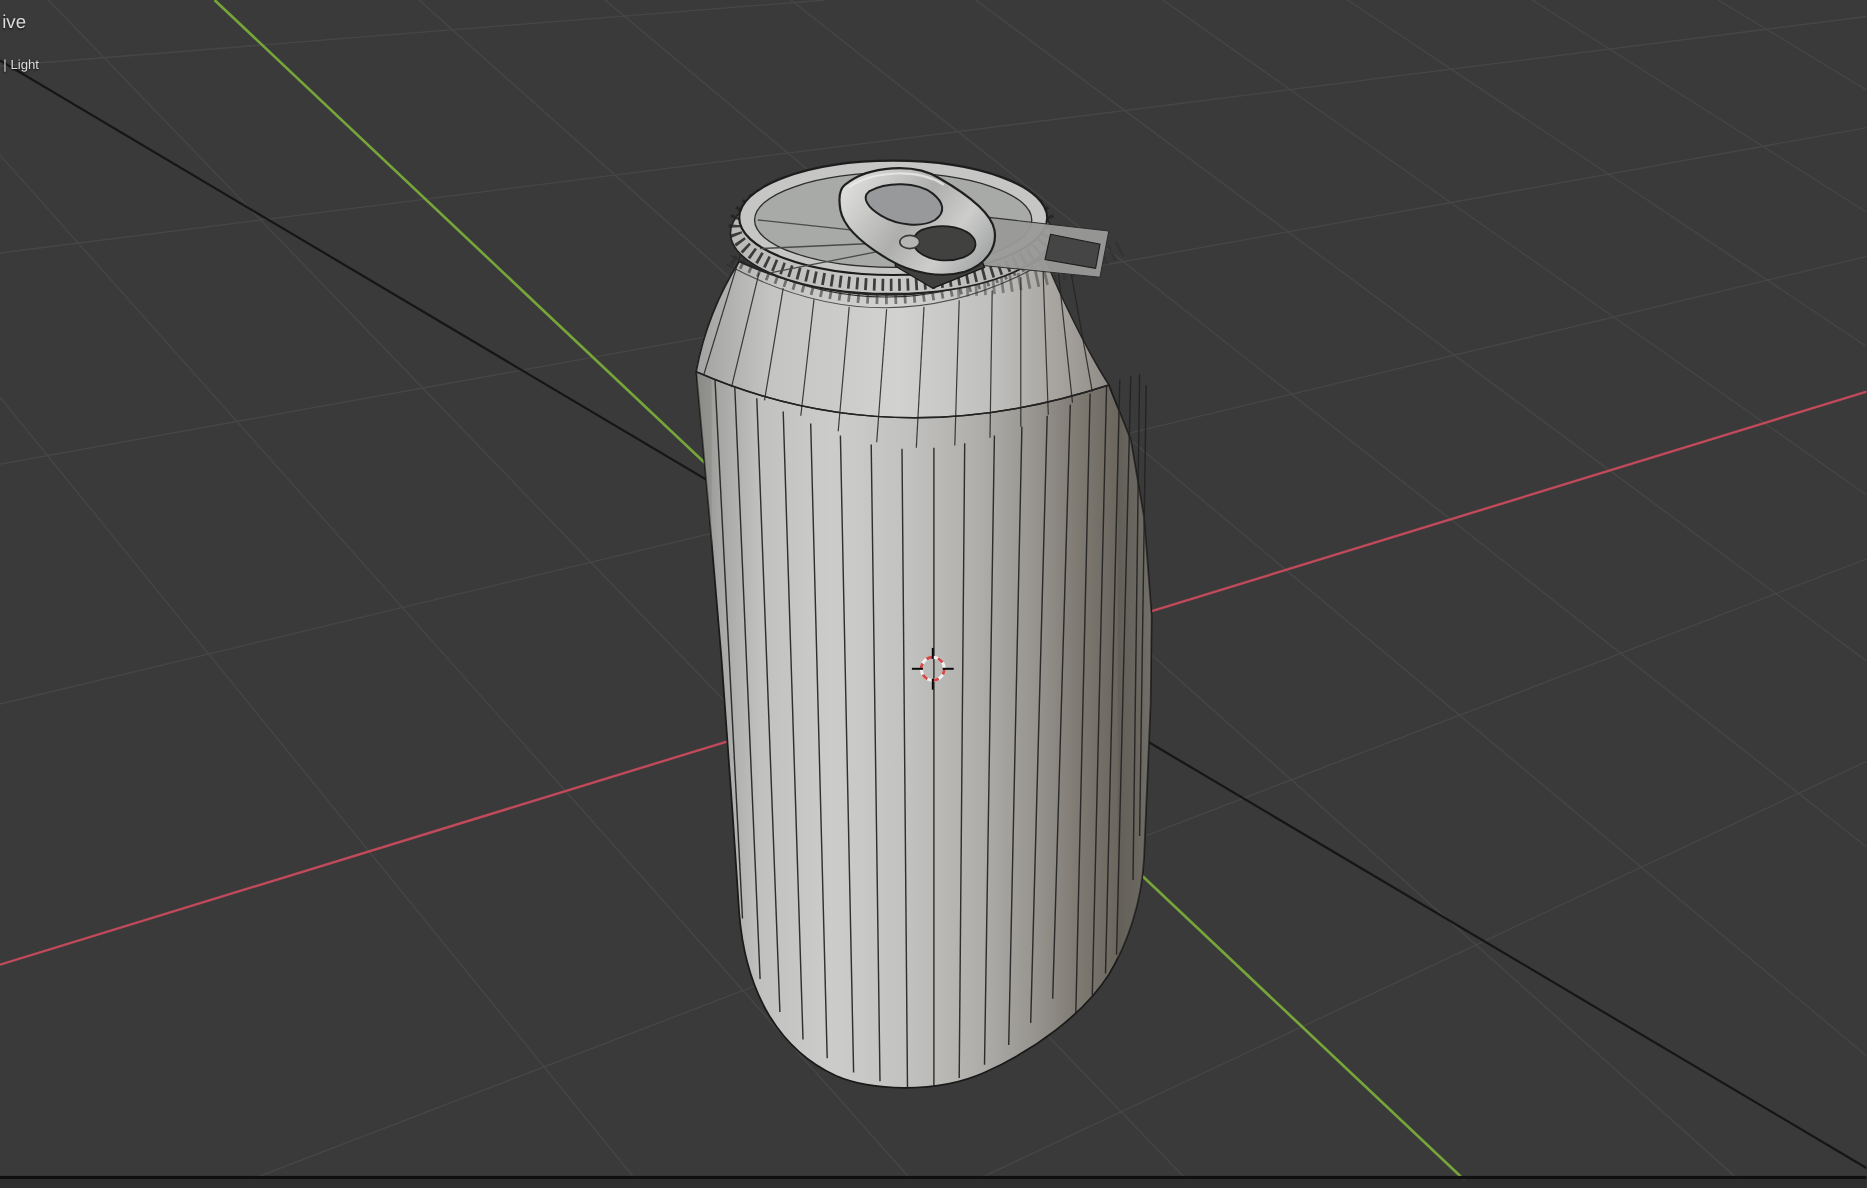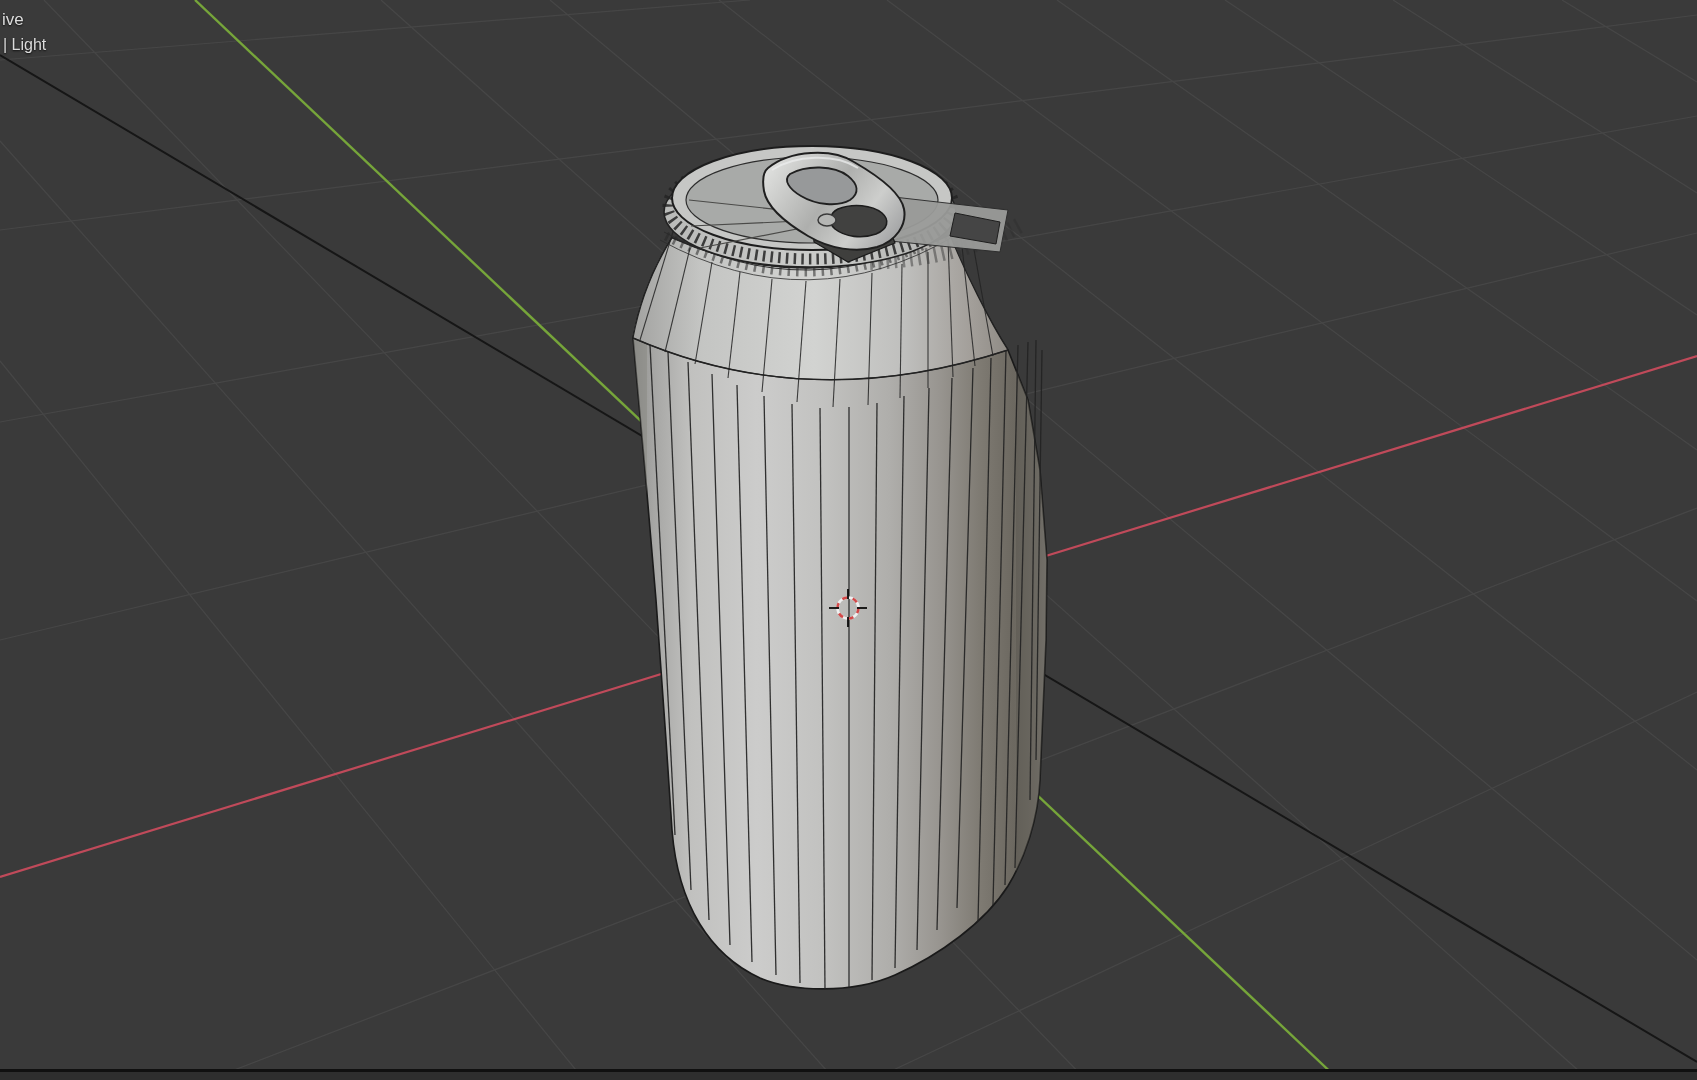--- a/index.html
+++ b/index.html
@@ -23,21 +23,21 @@
     display: block;
   }
   .overlay-text {
     position: absolute;
     color: #dcdcdc;
     text-shadow: 0 1px 2px rgba(0,0,0,0.8);
     pointer-events: none;
     white-space: pre;
   }
   #overlay-line1 { left: 2px; top: 10px;  font-size: 17px; }
-  #overlay-line2 { left: 3px; top: 36px;  font-size: 16px; }
+  #overlay-line2 { left: 3px; top: 52px;  font-size: 12px; }
 </style>
 </head>
 <body>
 
 <div id="viewport-wrap">
 
   <svg id="scene-svg" width="1697" height="1080" viewBox="0 0 1697 1080">
 
     <defs>
       <linearGradient id="bodyGrad" gradientUnits="userSpaceOnUse" x1="633" y1="0" x2="1047" y2="0">

